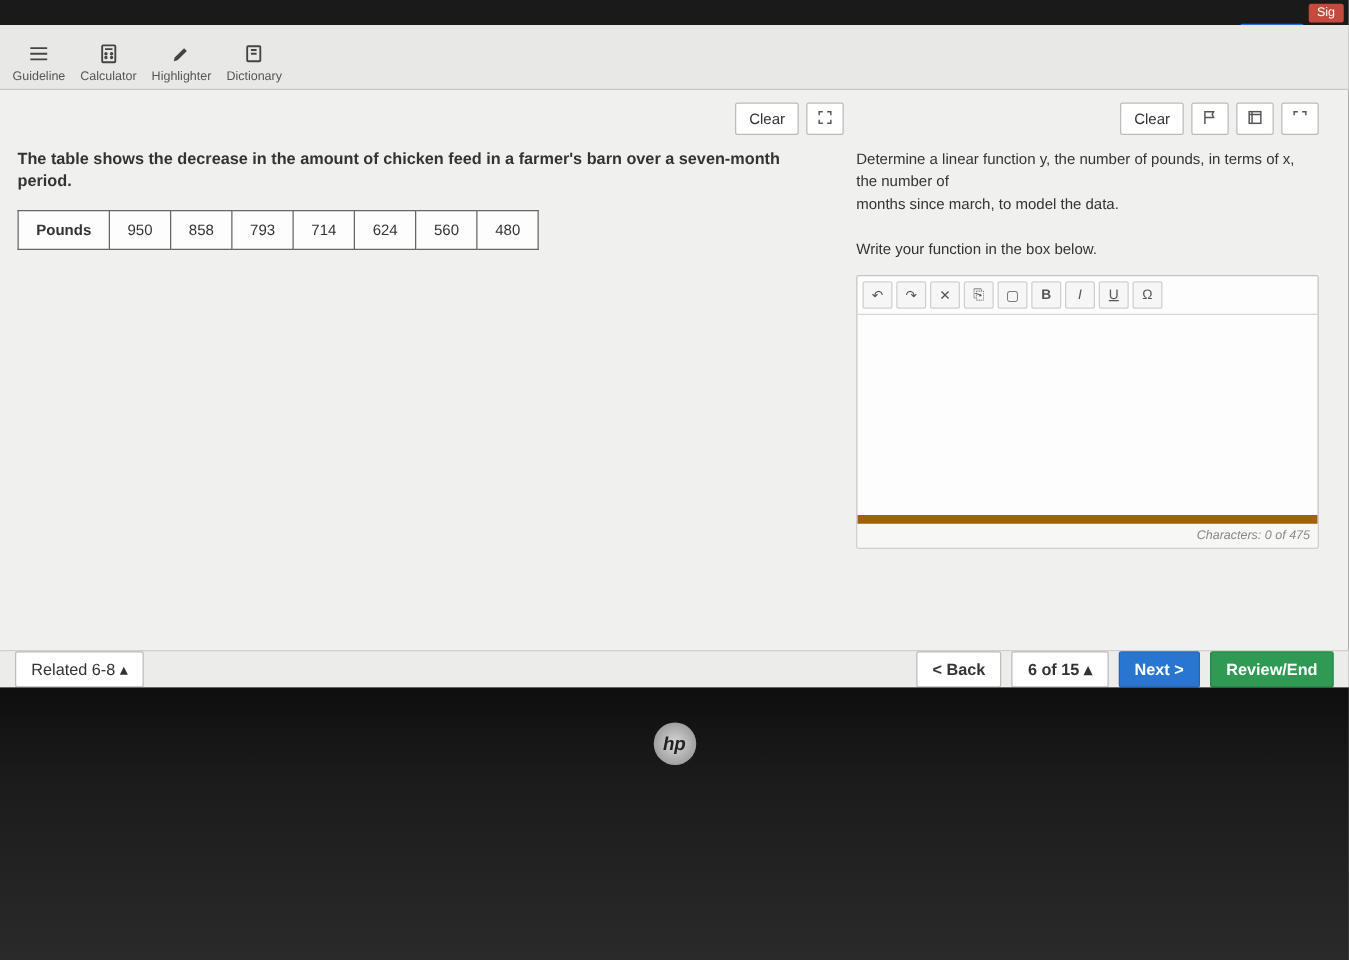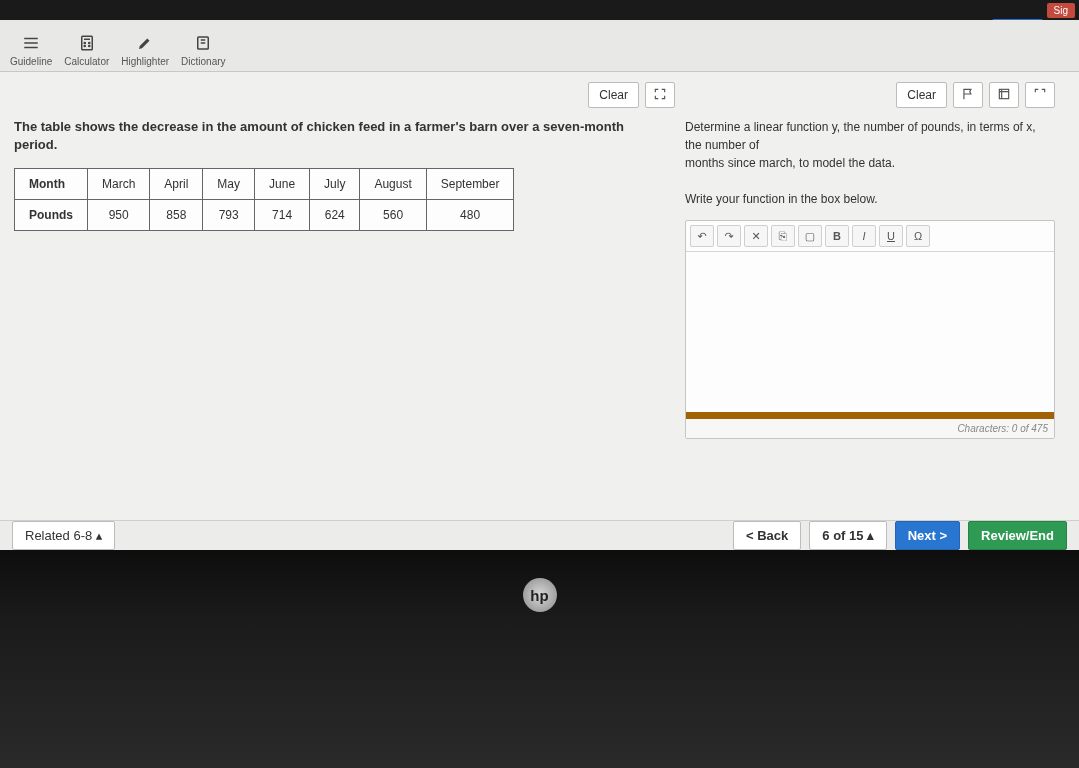--- a/index.html
+++ b/index.html
@@ -73,21 +73,21 @@
   .btn-next { background: #2976d1; color: #fff; border-color: #2466b5; }
   .btn-review { background: #2e9a54; color: #fff; border-color: #258545; }
 
   .laptop-bottom {
     width: 1079px; height: 218px; background: linear-gradient(#0e0e0e, #1a1a1a 30%, #2a2a2a);
     position: relative;
   }
   .hp-logo {
     position: absolute; top: 28px; left: 50%; transform: translateX(-50%);
     width: 34px; height: 34px; border-radius: 50%; background: radial-gradient(circle,#d8d8d8,#888);
-    display: flex; align-items: center; justify-content: center; font-weight: bold; font-size: 15px; color: #222;
+    display: flex; align-items: center; justify-content: center; font-style: italic; font-weight: bold; font-size: 15px; color: #222;
   }
 </style>
 </head>
 <body>
 
 <div class="app">
 
   <div class="topbar">
     <div class="btn btn-settings">Settings</div>
     <div class="btn btn-sign">Sig</div>
@@ -147,30 +147,20 @@
             <svg width="14" height="14" viewBox="0 0 24 24" fill="none" stroke="#555" stroke-width="2">
                 <path d="M4 9V4h5M20 9V4h-5M4 15v5h5M20 15v5h-5"></path>
               </svg>
           </span>
         </div>
       </div>
       <div class="question-text">The table shows the decrease in the amount of chicken feed in a farmer's barn over a seven-month period.</div>
 
       <table class="data-table">
         <tbody>
-            <tr>
-          <td class="rh">Month</td>
-          <td>March</td>
-          <td>April</td>
-          <td>May</td>
-          <td>June</td>
-          <td>July</td>
-          <td>August</td>
-          <td>September</td>
-        </tr>
         <tr>
           <td class="rh">Pounds</td>
           <td>950</td>
           <td>858</td>
           <td>793</td>
           <td>714</td>
           <td>624</td>
           <td>560</td>
           <td>480</td>
         </tr>

